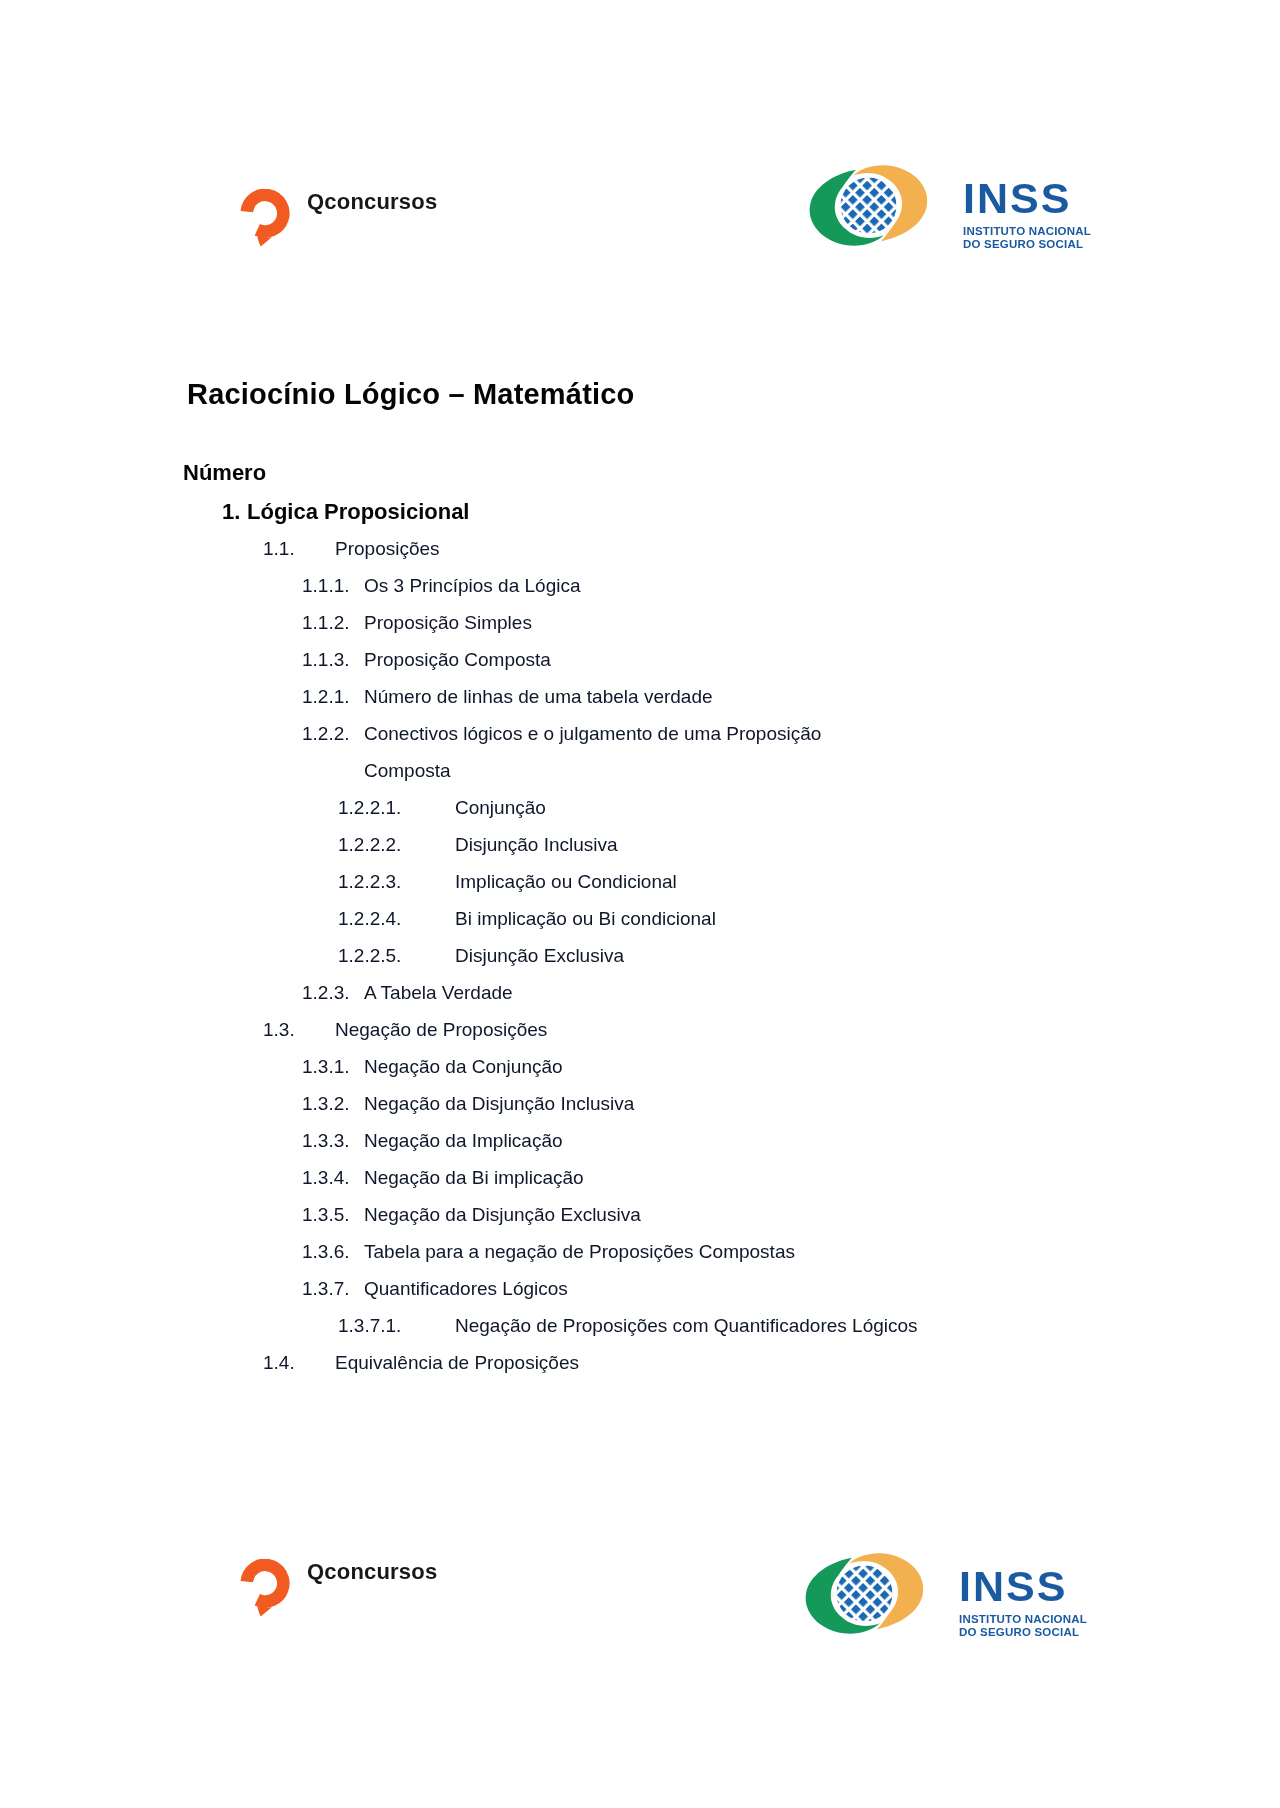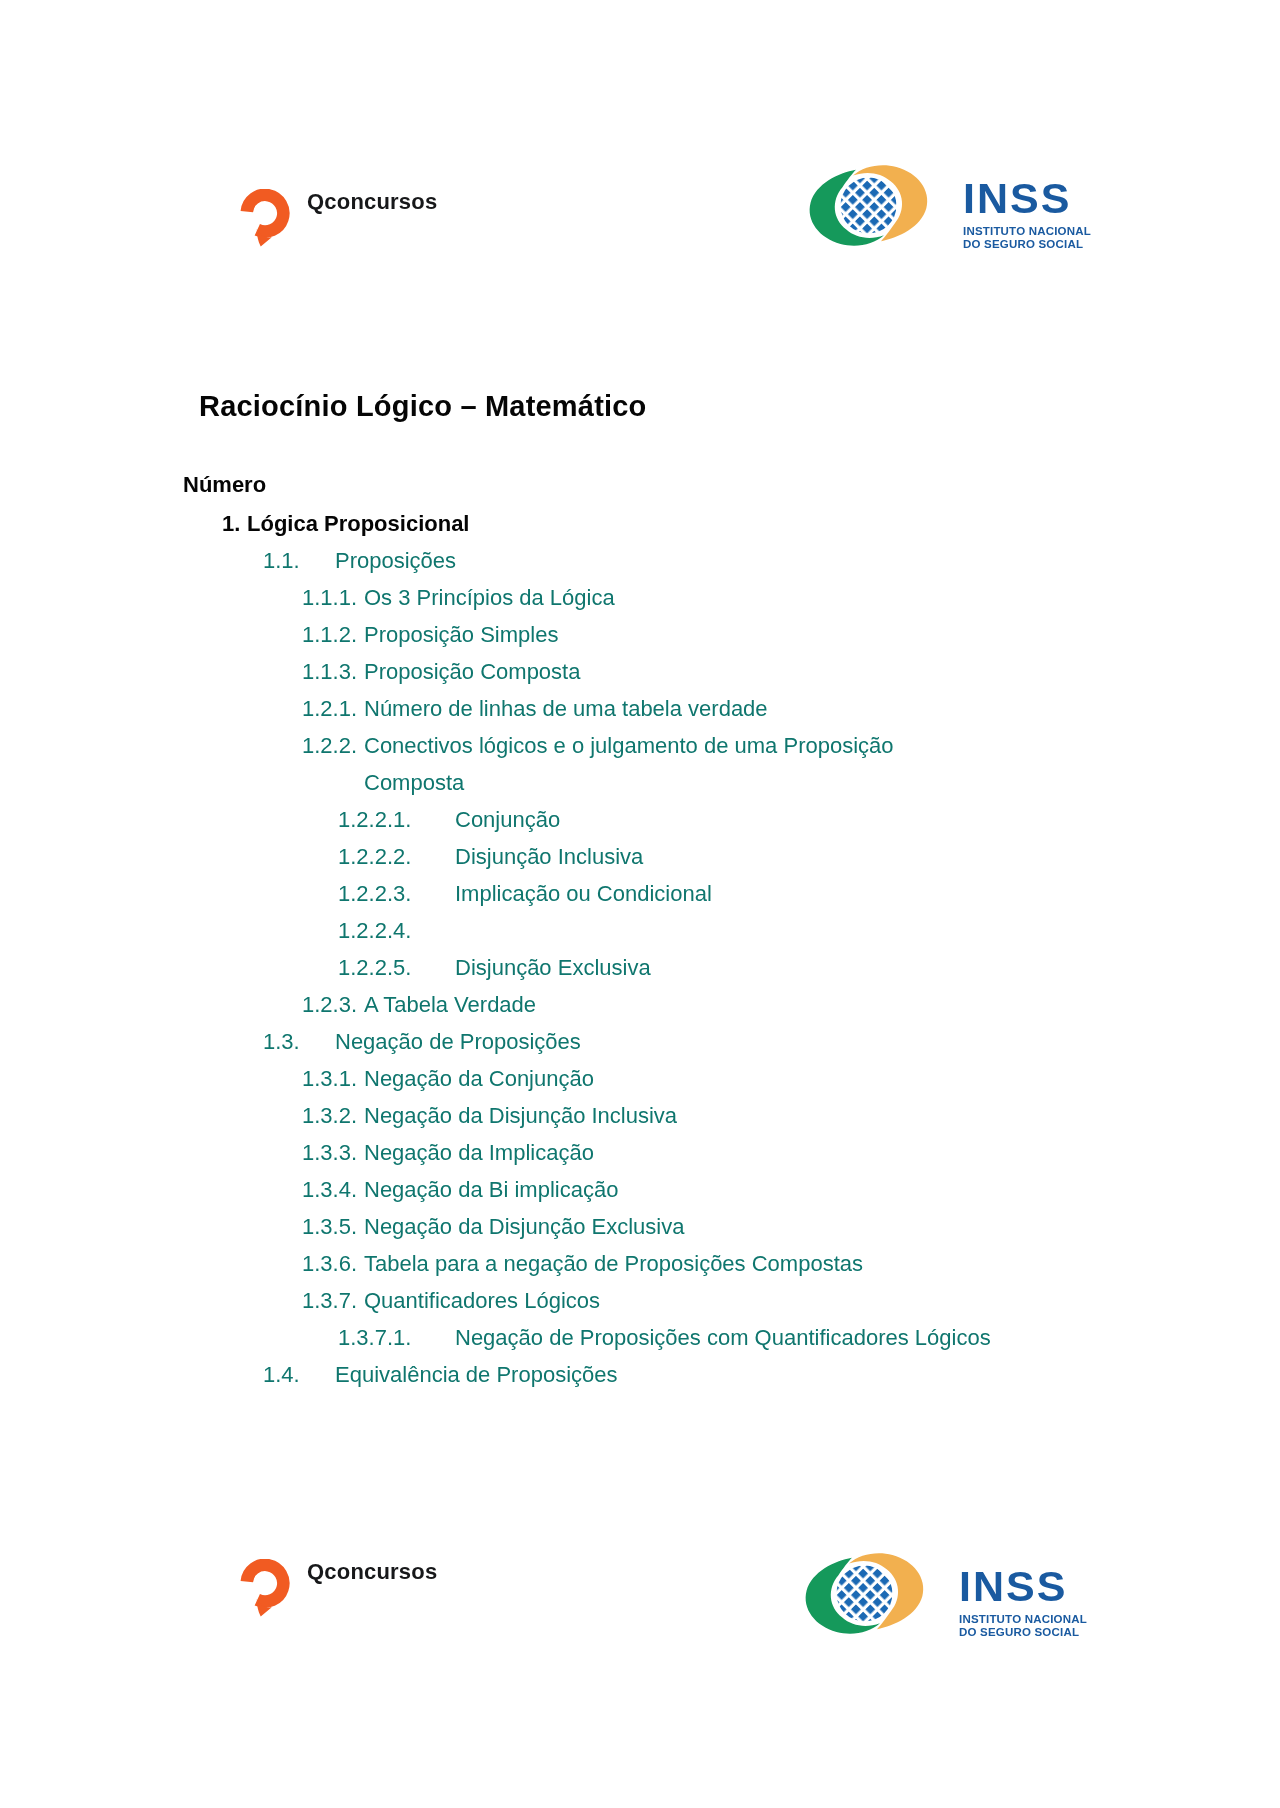--- a/index.html
+++ b/index.html
@@ -20,25 +20,25 @@
   .inss-block { align-items:flex-end; gap:28px; }
   .inss-top { left:800px; top:155px; }
   .inss-bot { left:796px; top:1543px; }
   .inss-textcol { margin-top:22px; color:var(--inss-blue,#1a5aa0); }
   .inss-acronym { font-size:43px; font-weight:700; letter-spacing:2px; line-height:1; }
   .inss-tag { font-size:11.5px; font-weight:700; letter-spacing:0.2px; line-height:13px; }
   .inss-tag.first { margin-top:5px; }
 
   
   main { position:absolute; left:183px; top:372px; width:960px; }
-  h1.doc-title { font-size:29px; line-height:36px; font-weight:700; margin:16px; letter-spacing:0.2px; color:#050505; }
+  h1.doc-title { font-size:29px; line-height:36px; font-weight:700; margin:4px; letter-spacing:0.2px; color:#050505; }
   h2.index-heading { font-size:22px; line-height:27px; font-weight:700; margin:47px 0 0 0; color:#050505; }
 
   .toc { margin-top:7px; }
-  .toc-row { display:flex; font-size:22px; line-height:37px; color:#0f766e; }
+  .toc-row { display:flex; font-size:19px; line-height:37px; color:#0f172a; }
   .toc-num { flex:none; white-space:pre; }
   .toc-text { white-space:nowrap; }
   .toc-row.lvl1 { font-weight:700; font-size:22px; color:#050505; }
   .lvl1 .toc-num { margin-left:39px;  width:25px;  }
   .lvl2 .toc-num { margin-left:80px;  width:72px;  }
   .lvl3 .toc-num { margin-left:119px; width:62px;  }
   .lvl4 .toc-num { margin-left:155px; width:117px; }
 </style>
 </head>
 <body>
@@ -121,20 +121,21 @@
     <span class="toc-text">Disjunção Inclusiva</span>
   </div>
 
   <div class="toc-row lvl4">
     <span class="toc-num">1.2.2.3.</span>
     <span class="toc-text">Implicação ou Condicional</span>
   </div>
 
   <div class="toc-row lvl4">
     <span class="toc-num">1.2.2.4.</span>
+    <span class="toc-text">Bi implicação ou Bi condicional</span>
   </div>
 
   <div class="toc-row lvl4">
     <span class="toc-num">1.2.2.5.</span>
     <span class="toc-text">Disjunção Exclusiva</span>
   </div>
 
   <div class="toc-row lvl3">
     <span class="toc-num">1.2.3.</span>
     <span class="toc-text">A Tabela Verdade</span>

